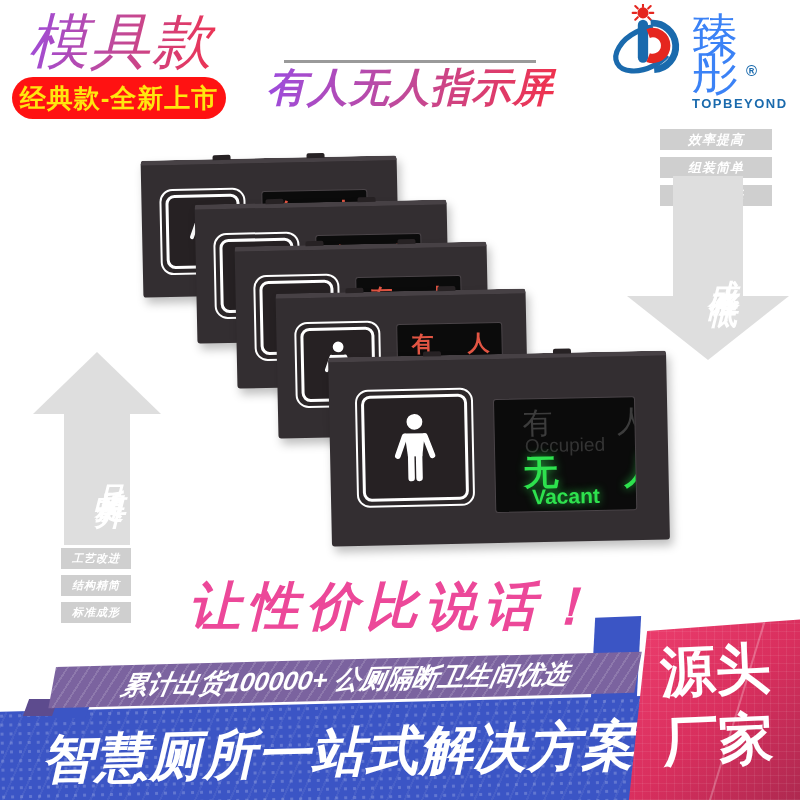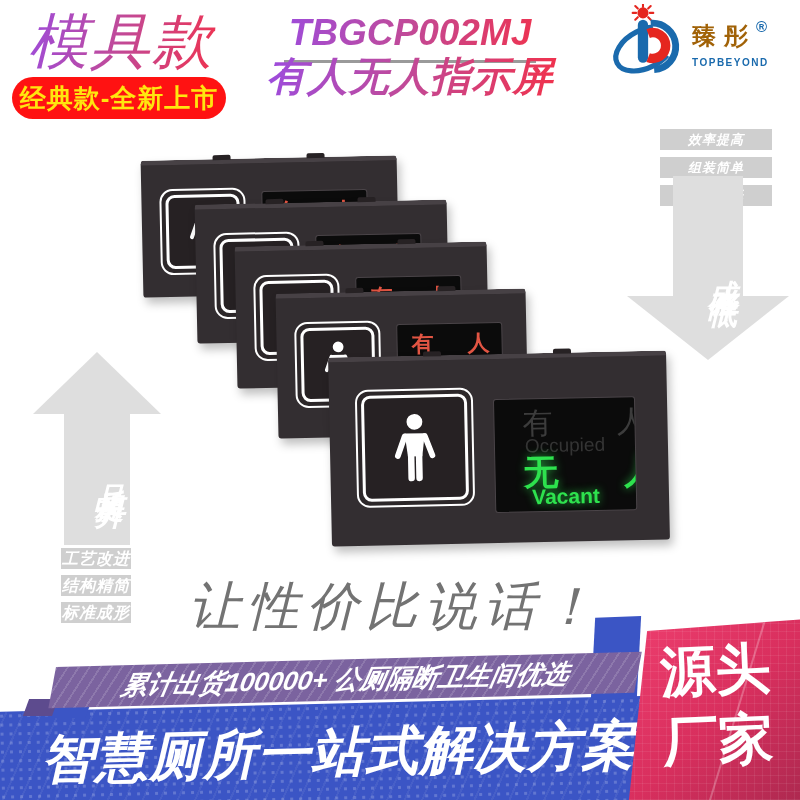--- a/index.html
+++ b/index.html
@@ -10,46 +10,46 @@
   
   .grad-text{background:linear-gradient(100deg,#9b4ce0 5%,#c04a9a 48%,#ee3350 92%);
              -webkit-background-clip:text;background-clip:text;color:transparent;}
   .badge-title{left:10px;top:2px;width:222px;text-align:center;font-size:60px;font-weight:400;
                font-style:italic;letter-spacing:2px;}
   .badge-pill{left:12px;top:77px;width:214px;height:42px;border-radius:22px;background:#ff1212;
               display:flex;align-items:center;justify-content:center;}
   .badge-pill span{color:#ffe60f;font-size:26px;font-weight:900;letter-spacing:1px;}
   .model{left:260px;top:12px;width:300px;text-align:center;font-size:37px;font-weight:900;font-style:italic;}
   .divider{left:284px;top:60px;width:252px;height:3px;background:#9a9a9a;}
-  .product-title{left:248px;top:49px;width:324px;text-align:center;font-size:40px;font-weight:900;
+  .product-title{left:248px;top:60px;width:324px;text-align:center;font-size:40px;font-weight:900;
                  font-style:italic;letter-spacing:1px;}
   .logo{left:606px;top:4px;width:192px;display:flex;}
   .logo-mark{width:86px;height:78px;flex:0 0 auto;}
   .logo-txt{margin-top:14px;}
-  .logo-cn{color:#a16207;font-size:24px;font-weight:700;letter-spacing:8px;line-height:34px;}
+  .logo-cn{color:#3b82f6;font-size:46px;font-weight:400;letter-spacing:8px;line-height:34px;}
   .logo-reg{color:#1a6aad;font-size:15px;font-weight:700;vertical-align:12px;letter-spacing:0;}
-  .logo-en{color:#1a6aad;font-size:10px;font-weight:700;letter-spacing:1.5px;margin-top:4px;}
+  .logo-en{color:#1a6aad;font-size:13px;font-weight:700;letter-spacing:1.5px;margin-top:4px;}
 
   
   .tag{height:21px;margin-bottom:7px;background:#cfcfcf;color:#fff;font-size:13px;font-weight:700;
        font-style:italic;line-height:21px;text-align:center;letter-spacing:1px;}
   .r-tags{left:660px;top:100px;width:112px;margin-top:29px;}
   .arrow-body{background:#dedede;}
   .r-body{left:673px;top:176px;width:70px;height:122px;}
   .r-head{left:627px;top:296px;width:0;height:0;border-left:81px solid transparent;
           border-right:81px solid transparent;border-top:64px solid #dedede;}
   .v-label{color:#fff;font-weight:900;font-style:italic;writing-mode:vertical-rl;text-align:center;
            font-size:29px;letter-spacing:7px;}
   .r-label{left:673px;top:184px;width:70px;height:172px;}
   .l-head{left:33px;top:352px;width:0;height:0;border-left:64px solid transparent;
           border-right:64px solid transparent;border-bottom:62px solid #dedede;}
   .l-body{left:64px;top:413px;width:66px;height:132px;}
   .l-label{left:64px;top:396px;width:66px;height:150px;letter-spacing:5px;}
   .l-tags{left:61px;top:548px;width:70px;}
-  .l-tags .tag{font-size:16px;margin-bottom:6px;}
+  .l-tags .tag{font-size:11px;margin-bottom:6px;}
 
   
   .device{position:absolute;background:#332e31;border-top:5px solid #474145;border-radius:3px;
           transform:rotate(-1.2deg);box-shadow:3px 6px 10px rgba(0,0,0,0.25);}
   .device::before,.device::after{content:"";position:absolute;top:-9px;width:18px;height:5px;
           background:#272224;border-radius:2px 2px 0 0;}
   .device::before{left:28%;} .device::after{right:28%;}
   .d1{left:142px;top:158px;width:256px;height:132px;z-index:11;}
   .d2{left:196px;top:202px;width:252px;height:134px;z-index:12;}
   .d3{left:236px;top:244px;width:252px;height:137px;z-index:13;}
@@ -70,21 +70,21 @@
   .grn-t{color:#2ee24e;text-shadow:0 0 9px rgba(45,230,80,.75);}
   .back .occ-cn{top:5px;font-size:22px;font-weight:700;letter-spacing:14px;text-indent:14px;}
   .back .occ-en{top:33px;font-size:13px;font-weight:700;}
   .d5 .occ-cn{top:4px;font-size:30px;letter-spacing:28px;text-indent:28px;}
   .d5 .occ-en{top:36px;font-size:19px;color:#343434;}
   .d5 .vac-cn{top:50px;font-size:35px;font-weight:700;letter-spacing:28px;text-indent:28px;}
   .d5 .vac-en{top:86px;font-size:21px;font-weight:700;}
 
   
   .slogan{left:172px;top:572px;width:446px;text-align:center;font-family:"DejaVu Serif",serif;
-          font-size:52px;font-weight:400;font-style:italic;color:#737373;letter-spacing:7px;}
+          font-size:52px;font-weight:700;font-style:italic;color:#ec4899;letter-spacing:7px;}
 
   
   .blue-bar{left:-12px;top:712px;width:832px;height:108px;background:#3b55c5;z-index:3;
             transform:rotate(-1.4deg);transform-origin:left top;
             background-image:
               radial-gradient(rgba(255,255,255,.20) 1.4px,transparent 1.6px),
               repeating-linear-gradient(115deg,rgba(255,255,255,.06) 0 2px,transparent 2px 16px);
             background-size:9px 9px,auto;}
   .headline{position:absolute;left:52px;top:14px;font-size:53px;font-weight:900;font-style:italic;
             color:#fff;letter-spacing:1px;white-space:nowrap;}
@@ -112,21 +112,20 @@
 </style>
 </head>
 <body>
 
 <div class="stage">
 
   <div class="abs badge-title grad-text">模具款</div>
   <div class="abs badge-pill">
     <span>经典款-全新上市</span>
   </div>
-  <div class="abs model grad-text">TBGCP002MJ</div>
   <div class="abs divider"></div>
   <div class="abs product-title grad-text">有人无人指示屏</div>
 
   <div class="abs logo">
     <svg class="logo-mark" viewBox="0 0 100 90">
       <g stroke="#e5261f" stroke-width="2.4" stroke-linecap="round">
         <line x1="43" y1="-1" x2="43" y2="3"></line>
           <line x1="34" y1="2" x2="37" y2="5"></line>
         <line x1="52" y1="2" x2="49" y2="5"></line>
           <line x1="31" y1="10" x2="35" y2="10"></line>

